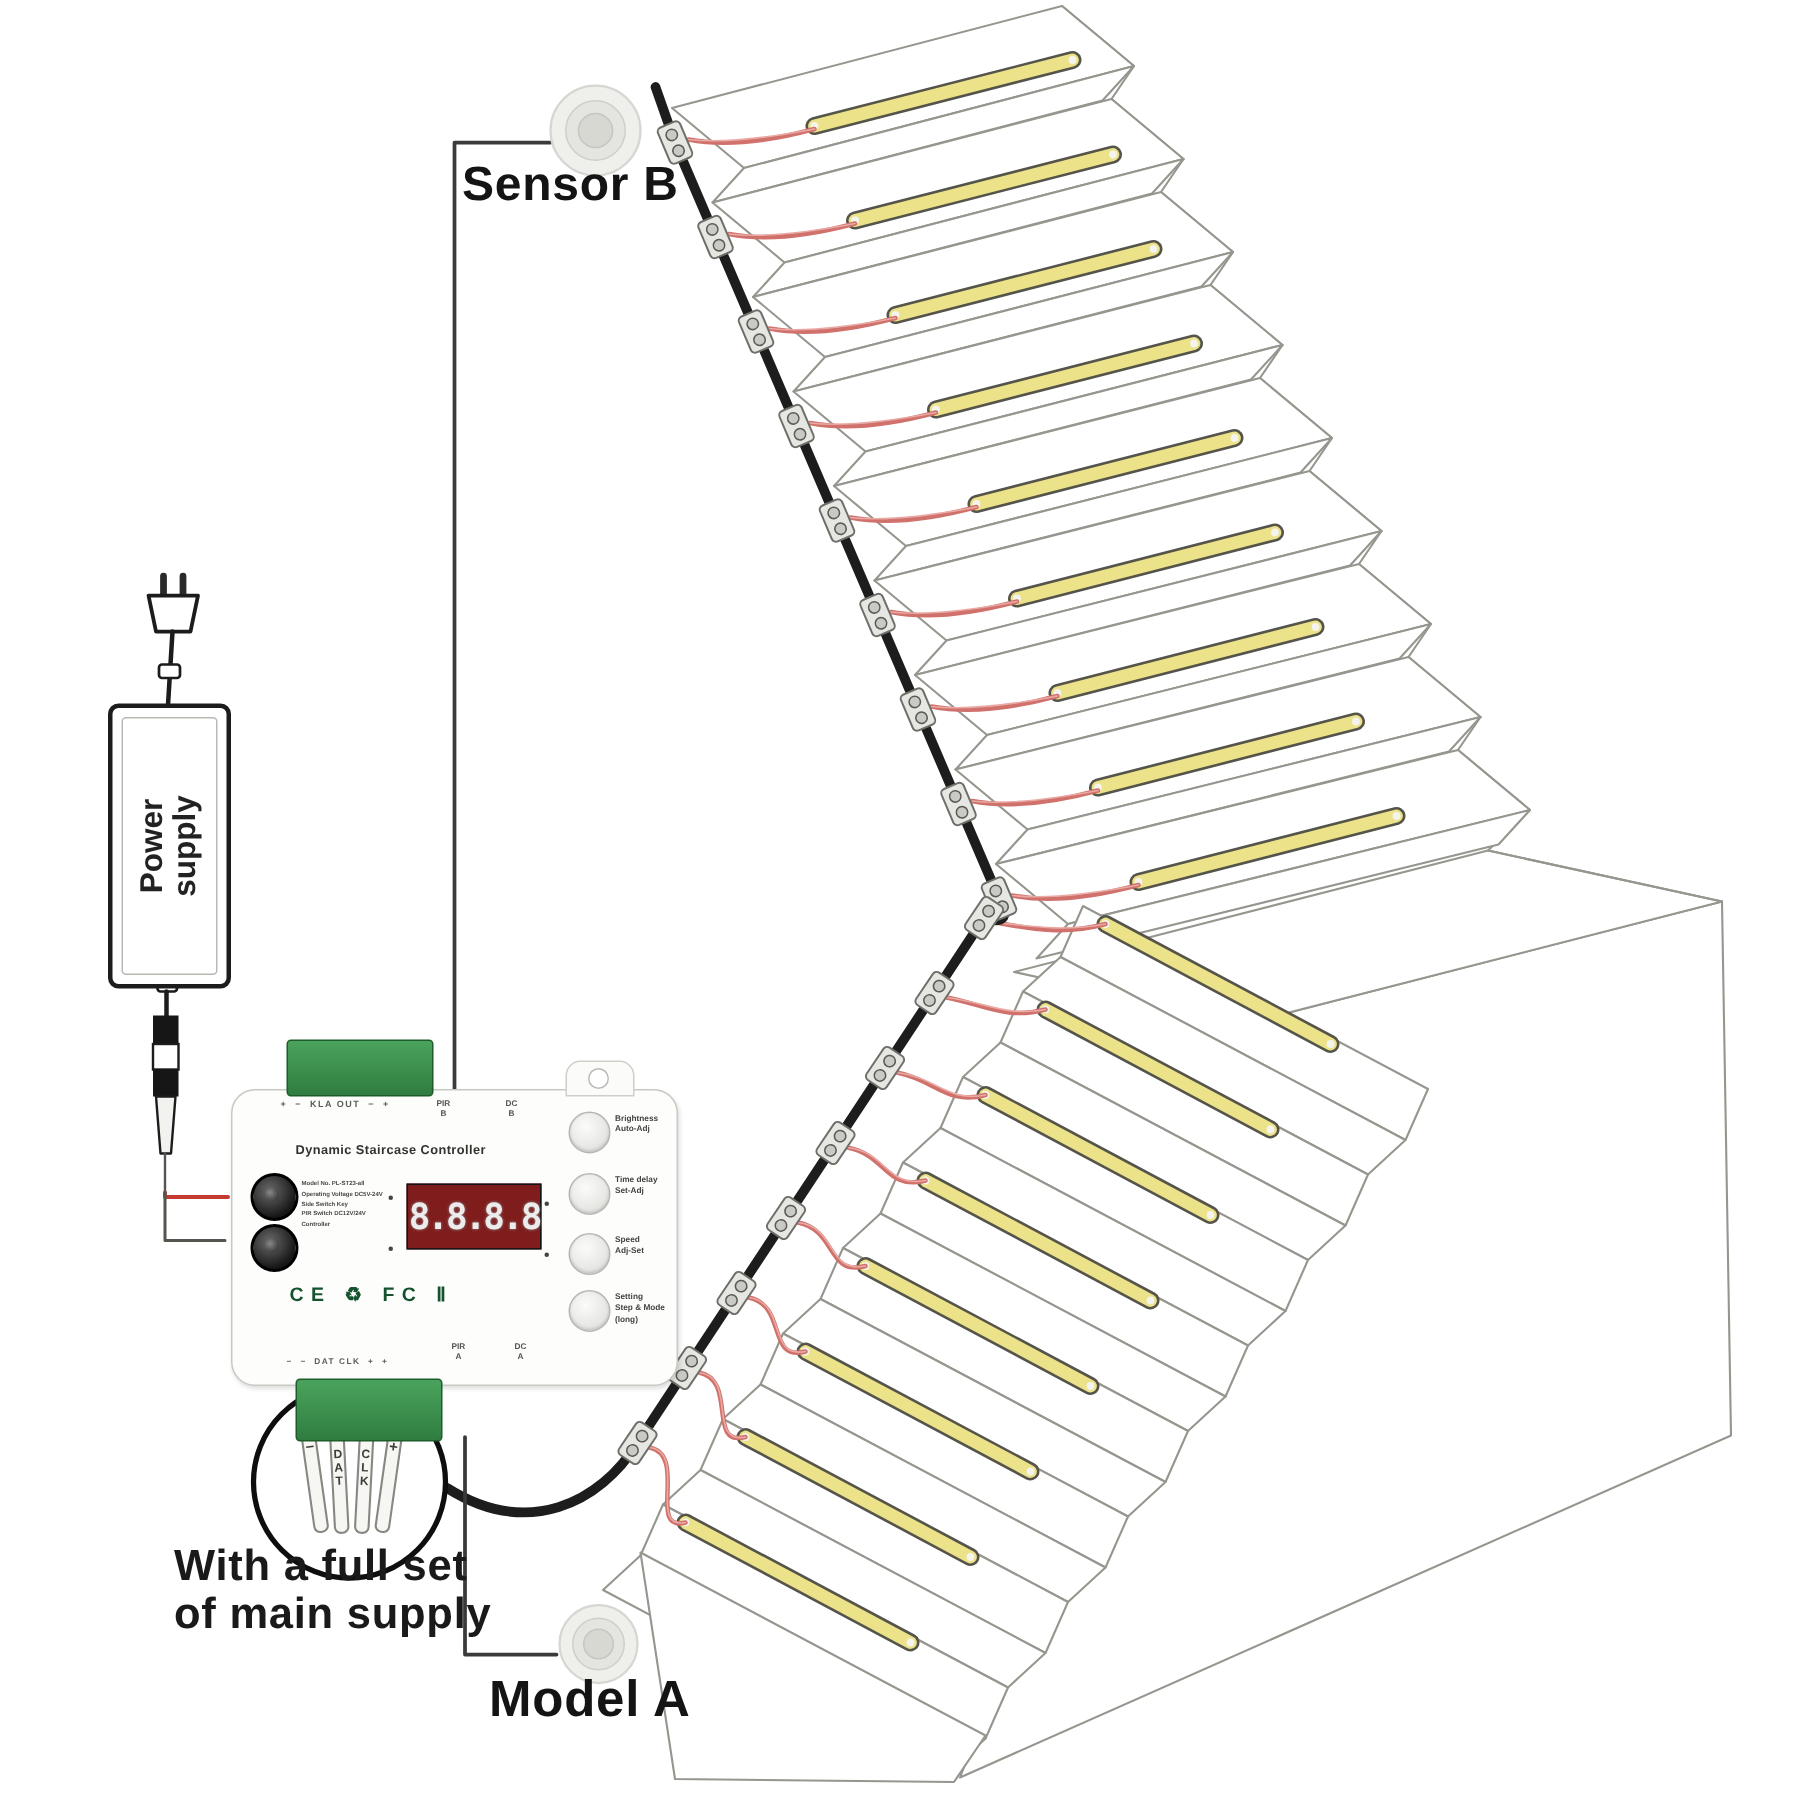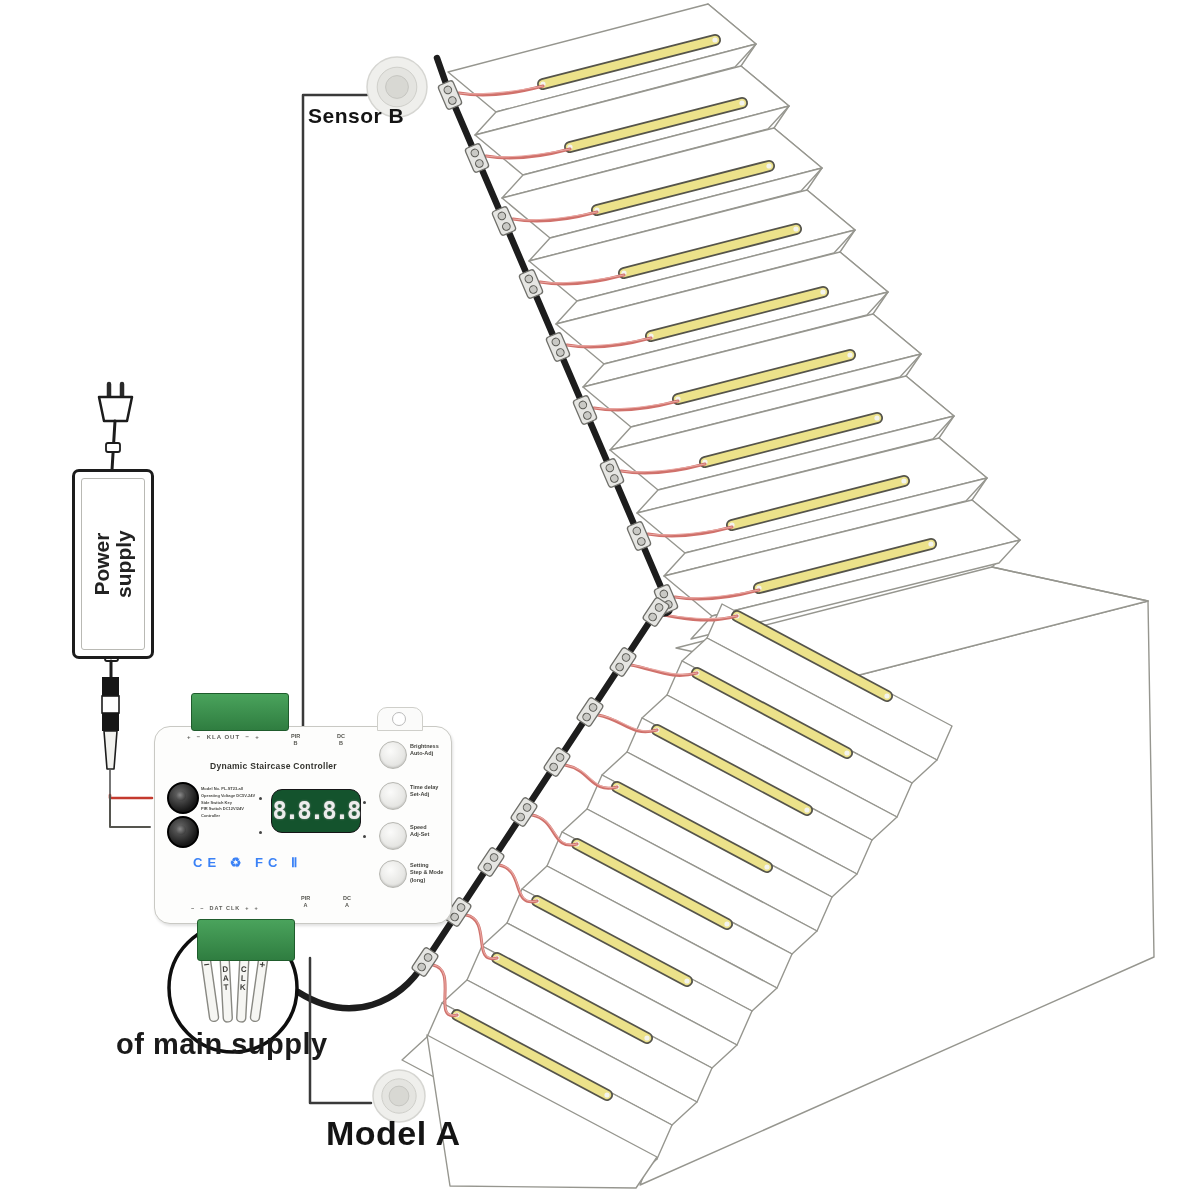--- a/index.html
+++ b/index.html
@@ -1,52 +1,52 @@
 <!DOCTYPE html>
 <html><head>
 <meta charset="utf-8">
 <style>
   html,body{margin:0;padding:0;background:#fff;}
   .canvas{position:relative;width:1200px;height:1200px;background:#fff;overflow:hidden;
           font-family:"Liberation Sans",sans-serif;color:#111;}
   svg#scene{position:absolute;left:0;top:0;}
   .big-label{position:absolute;font-weight:700;color:#141414;letter-spacing:.5px;}
-  #sensor-b-label{left:308px;top:104px;font-size:21px;}
+  #sensor-b-label{left:308px;top:104px;font-size:32px;}
   #sensor-a-label{left:326px;top:1114px;font-size:34px;}
   #mainlines-caption{left:116px;top:1028px;font-size:29px;line-height:1.12;font-weight:700;color:#1a1a1a;}
   
   .psu{position:absolute;left:72px;top:469px;width:76px;height:184px;background:#fff;
        border:3px solid #1c1c1c;border-radius:7px;display:flex;align-items:center;justify-content:center;}
   .psu-inner{position:absolute;left:6px;top:6px;right:6px;bottom:6px;border:1.5px solid #b9b9b4;border-radius:3px;}
   .psu-label{transform:rotate(-90deg);width:100px;text-align:center;font-size:21px;font-weight:700;
              line-height:1.05;color:#222;}
   
   .ctrl{position:absolute;left:154px;top:726px;width:296px;height:196px;background:#fdfdfc;
         border:1.5px solid #c9c9c4;border-radius:16px;box-shadow:1px 2px 3px rgba(0,0,0,.12);}
   .ctrl .tab{position:absolute;left:222px;top:-20px;width:44px;height:22px;background:#fbfbfa;
              border:1.5px solid #cfcfca;border-radius:10px 10px 0 0;}
   .tab-hole{position:absolute;left:14px;top:4px;width:12px;height:12px;border-radius:50%;
             background:#fff;border:1.5px solid #bbb;}
   .tiny{position:absolute;font-size:6px;color:#5c5c58;font-weight:700;letter-spacing:1px;white-space:pre;}
   .port{position:absolute;font-size:5.5px;color:#55554f;font-weight:700;text-align:center;line-height:1.2;white-space:pre;}
-  .ctrl-title{position:absolute;left:42px;top:34px;font-size:8.5px;font-weight:700;color:#33332e;letter-spacing:.3px;margin-left:13px;}
+  .ctrl-title{position:absolute;left:42px;top:34px;font-size:8.5px;font-weight:700;color:#33332e;letter-spacing:.3px;}
   .knob{position:absolute;width:28px;height:28px;border-radius:50%;left:12px;
         background:radial-gradient(circle at 38% 35%,#6a6a6a,#171717 70%);border:2px solid #000;}
   .knob::after{content:"";position:absolute;left:7px;top:7px;width:10px;height:10px;border-radius:50%;
         background:radial-gradient(circle at 40% 40%,#888,#222);}
   .spec{position:absolute;left:46px;top:59px;width:70px;font-size:4px;line-height:1.7;color:#4a4a46;font-weight:700;}
-  .lcd{position:absolute;left:116px;top:62px;width:88px;height:42px;background:#14532d;border:1.5px solid #151517;
-       border-radius:11px;display:flex;align-items:center;justify-content:center;}
+  .lcd{position:absolute;left:116px;top:62px;width:88px;height:42px;background:#7f1d1d;border:1.5px solid #151517;
+       border-radius:0;display:flex;align-items:center;justify-content:center;}
   .lcd span{font-family:"DejaVu Sans Mono",monospace;font-size:24px;font-weight:700;color:#ececec;
        letter-spacing:-2px;text-shadow:0 0 2px #9a9a9a;}
   .pbtn{position:absolute;left:224px;width:26px;height:26px;border-radius:50%;
         background:radial-gradient(circle at 40% 35%,#fbfbfa,#e2e2df 75%);border:1.5px solid #b7b7b2;
         box-shadow:inset 0 -1px 2px rgba(0,0,0,.15);}
   .pbtn-label{position:absolute;left:255px;width:40px;font-size:5.5px;font-weight:700;color:#44443f;line-height:1.35;}
-  .certs{position:absolute;left:38px;top:128px;font-size:13px;font-weight:700;color:#3b82f6;letter-spacing:5px;}
+  .certs{position:absolute;left:38px;top:128px;font-size:13px;font-weight:700;color:#14532d;letter-spacing:5px;}
   .term{position:absolute;background:linear-gradient(#4aa35c,#2f7d40);border:1.5px solid #1f5c2c;border-radius:3px;
         display:flex;align-items:center;justify-content:center;gap:4px;}
   .term-top{left:36px;top:-34px;width:96px;height:36px;}
   .term-bot{left:42px;top:192px;width:96px;height:40px;}
   .dot{position:absolute;width:3px;height:3px;border-radius:50%;background:#444;}
 </style>
 </head>
 <body>
 
 <div class="canvas">
@@ -324,20 +324,21 @@
         <rect x="-4.5" y="0" width="9" height="76" rx="4" fill="#f6f6f3" stroke="#888882" stroke-width="1.4"></rect>
         <line x1="0" y1="-7" x2="0" y2="0" stroke="#888882" stroke-width="2"></line>
         <text x="0" y="22" text-anchor="middle" font-size="10" font-weight="bold" fill="#3c3c38" font-family="Liberation Sans,sans-serif">+</text>
       </g>
       <circle cx="233" cy="988" r="64" fill="none" stroke="#0e0e0e" stroke-width="3.5"></circle>
     </svg>
 
   <div class="big-label" id="sensor-b-label">Sensor B</div>
   <div class="big-label" id="sensor-a-label">Model A</div>
   <div id="mainlines-caption" class="big-label">
+    <div>With a full set</div>
     <div>of main supply</div>
   </div>
 
   <div class="psu">
     <div class="psu-inner"></div>
     <span class="psu-label">Power supply</span>
   </div>
 
   <div class="ctrl">
     <div class="tab">

